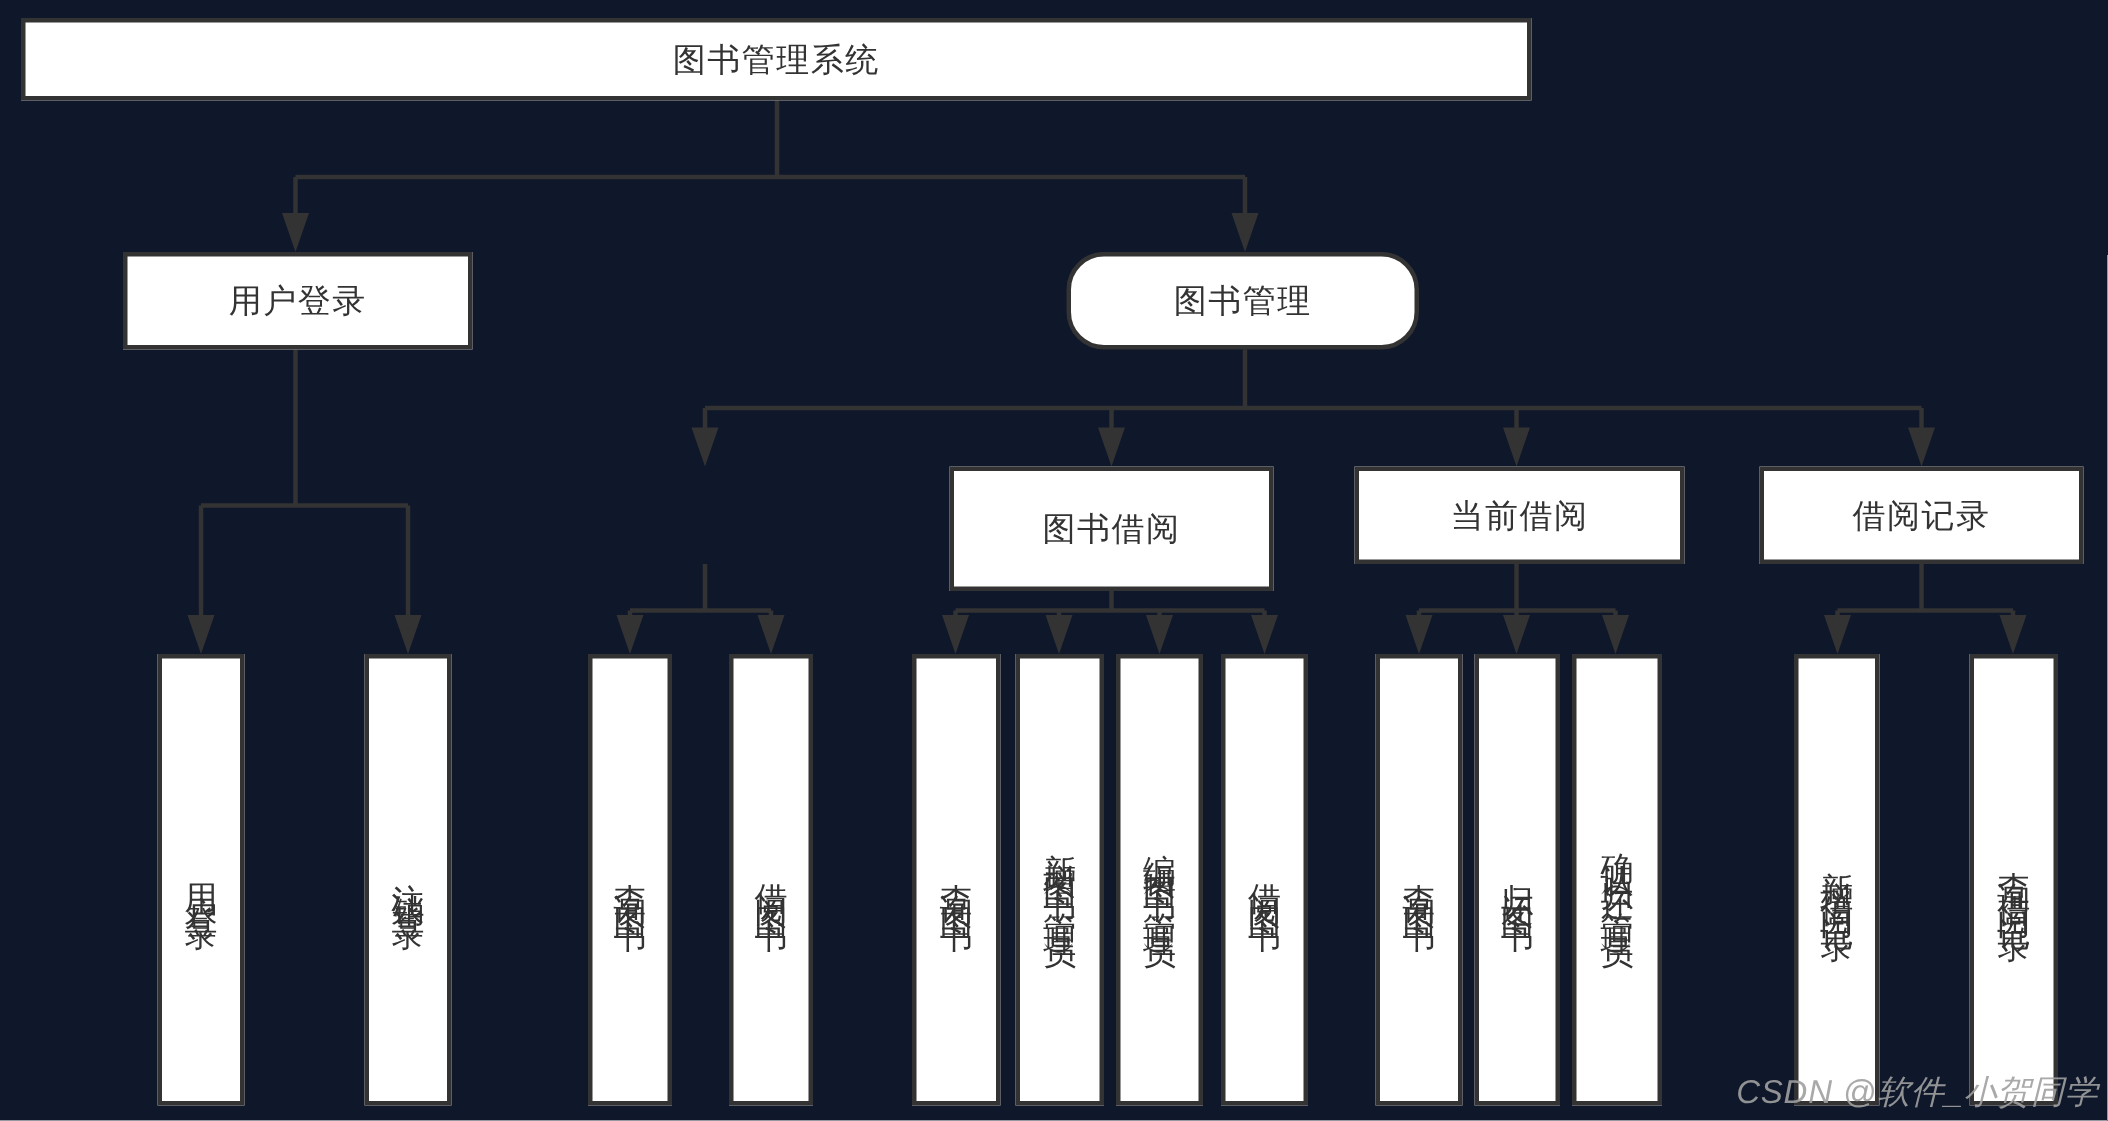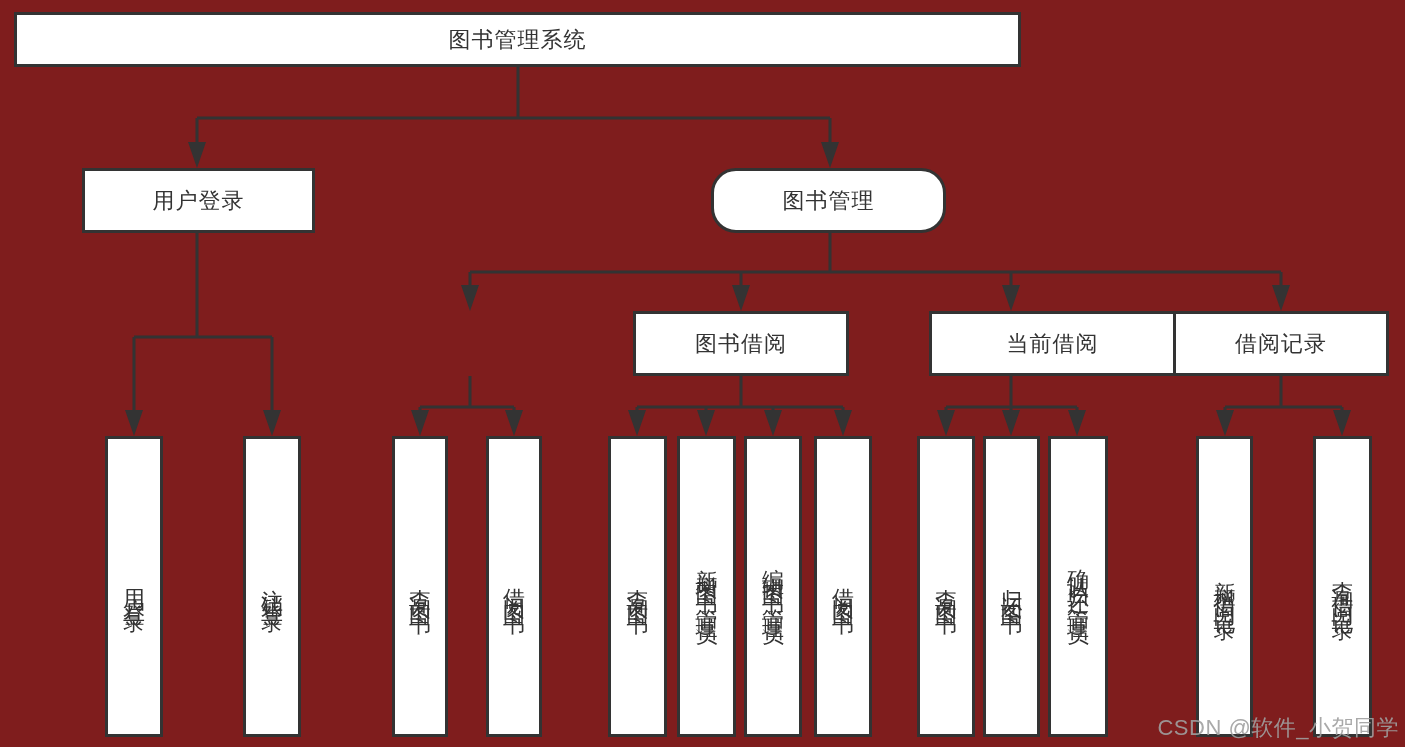--- a/index.html
+++ b/index.html
@@ -4,21 +4,21 @@
 <style>
   html, body {
     margin: 0;
     padding: 0;
     background: #ffffff;
   }
   #canvas {
     position: relative;
     width: 1405px;
     height: 747px;
-    background: #7f1d1d;
+    background: #0f172a;
     font-family: "Liberation Sans", "DejaVu Sans", sans-serif;
     color: #333333;
     overflow: hidden;
   }
   #connectors {
     position: absolute;
     left: 0;
     top: 0;
     width: 1405px;
     height: 747px;
@@ -46,20 +46,21 @@
   }
   #watermark {
     position: absolute;
     right: 6px;
     bottom: 4px;
     font-size: 22px;
     color: rgba(160, 160, 160, 0.9);
     letter-spacing: 0.5px;
     z-index: 10;
     white-space: nowrap;
+    font-style: italic;
   }
 </style>
 </head>
 <body>
 
 <div id="canvas">
 
   <svg id="connectors" viewBox="0 0 1405 747" xmlns="http://www.w3.org/2000/svg">
     <g fill="none" stroke="#333333" stroke-width="3">
       <path d="M518 67 V118 M197 118 H830 M197 118 V150 M830 118 V150"></path>
@@ -97,24 +98,24 @@
     <span>图书管理系统</span>
   </div>
 
   <div class="node hbox" style="left:82px; top:168px; width:233px; height:65px;">
     <span>用户登录</span>
   </div>
   <div class="node hbox" style="left:711px; top:168px; width:235px; height:65px;border-radius:25px;">
     <span>图书管理</span>
   </div>
 
-  <div class="node hbox" style="left:633px; top:311px; width:216px; height:65px;">
+  <div class="node hbox" style="left:633px; top:311px; width:216px; height:83px;">
     <span>图书借阅</span>
   </div>
-  <div class="node hbox" style="left:929px; top:311px; width:247px; height:65px;font-family:Liberation Mono, monospace;">
+  <div class="node hbox" style="left:903px; top:311px; width:220px; height:65px;font-family:Liberation Mono, monospace;">
     <span>当前借阅</span>
   </div>
   <div class="node hbox" style="left:1173px; top:311px; width:216px; height:65px;">
     <span>借阅记录</span>
   </div>
 
   <div class="node vbox" style="left:105px; top:436px; width:58px; height:301px;">
     <span>用户登录</span>
   </div>
   <div class="node vbox" style="left:243px; top:436px; width:58px; height:301px;">

